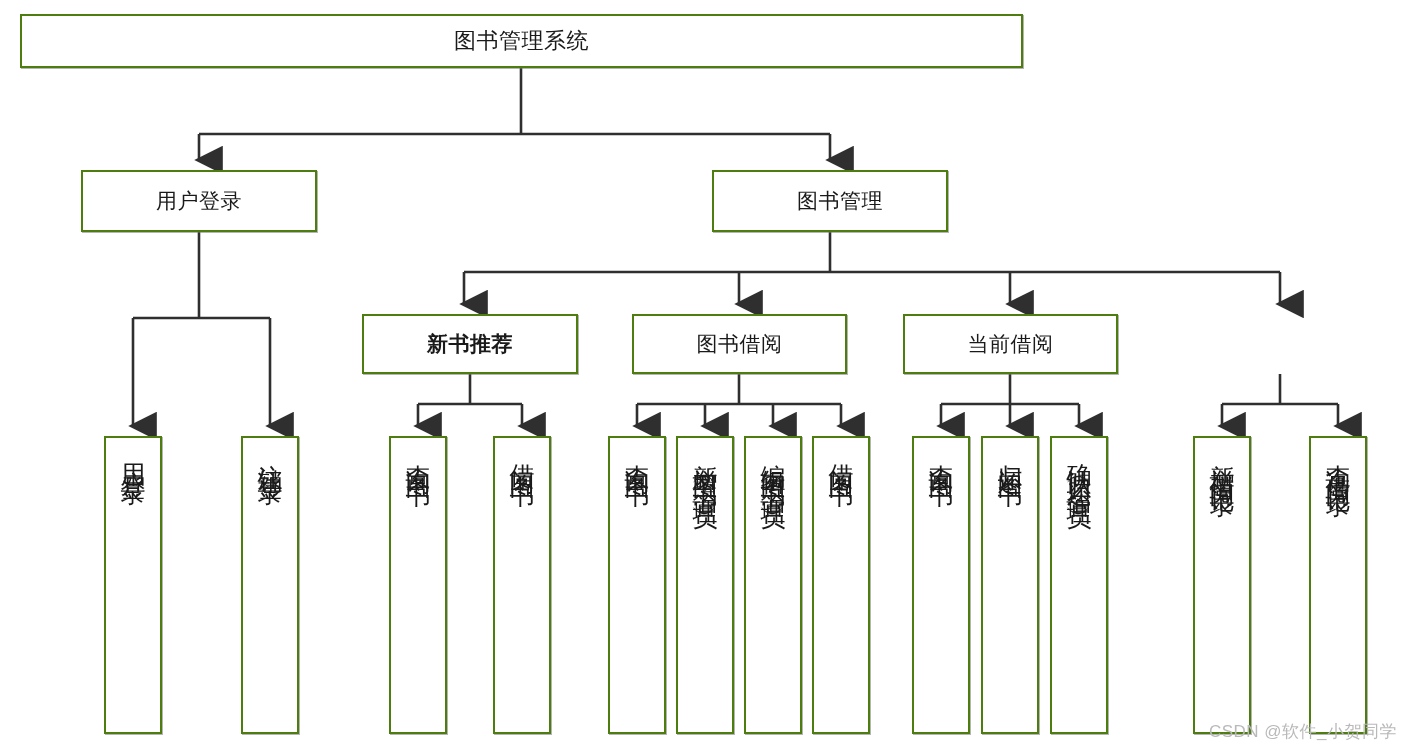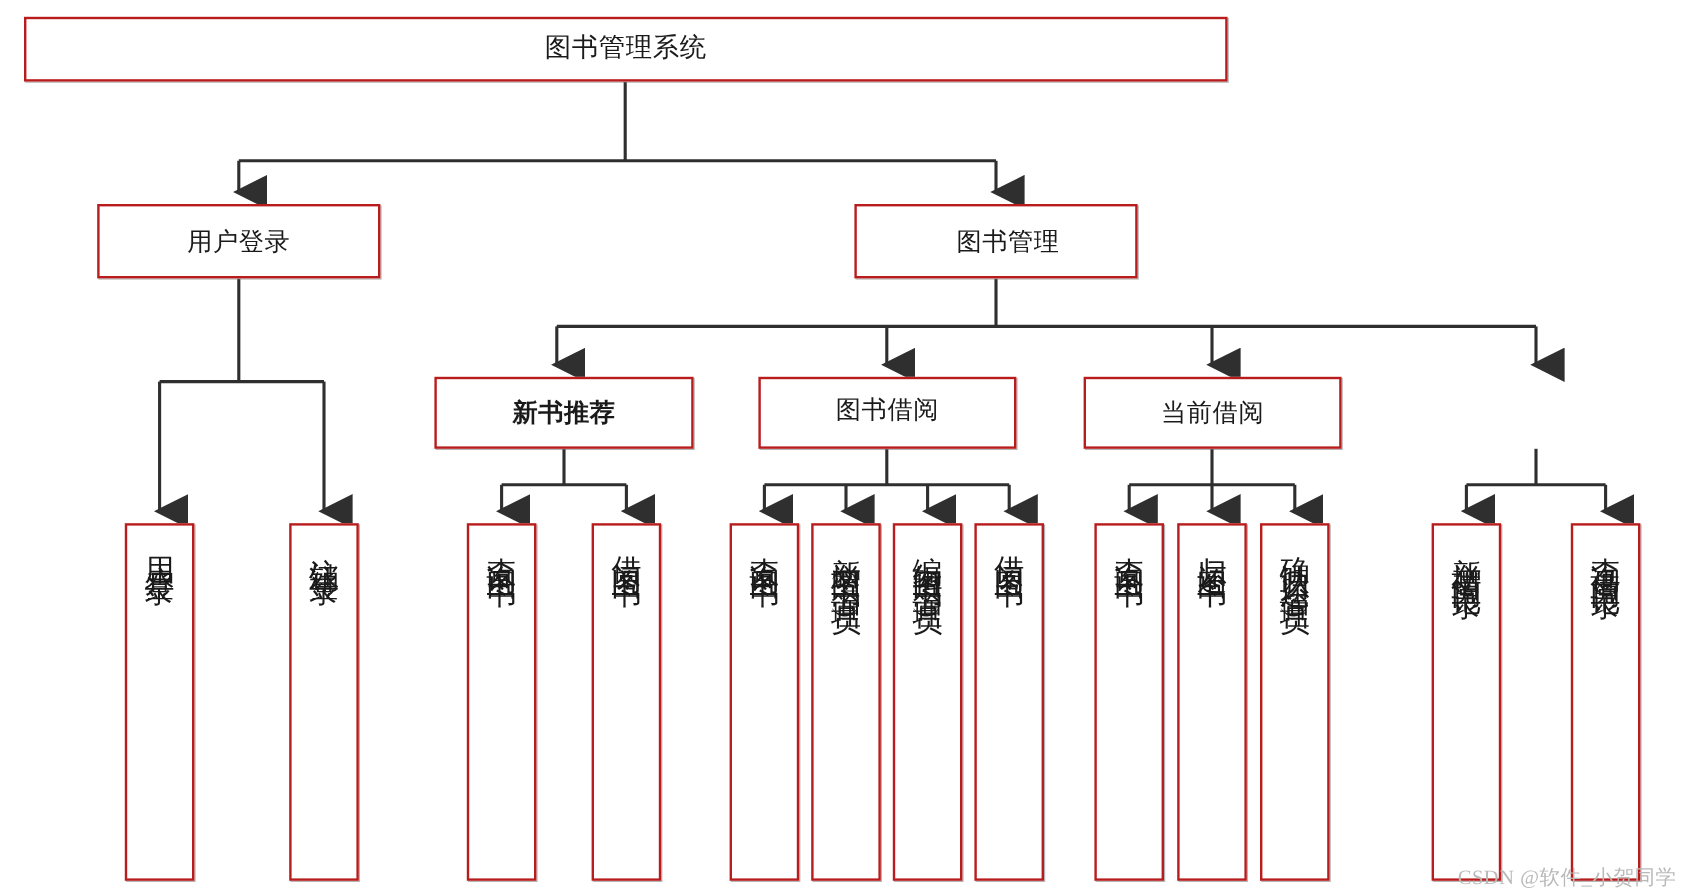--- a/index.html
+++ b/index.html
@@ -23,21 +23,21 @@
     left: 0;
     top: 0;
     width: 1405px;
     height: 747px;
     pointer-events: none;
   }
   .node {
     position: absolute;
     box-sizing: border-box;
     background: #ffffff;
-    border: 2px solid #b91c1c;
+    border: 2px solid #4d7c0f;
     box-shadow: 1px 1px 0 0 rgba(120,120,120,0.55);
     display: flex;
     align-items: center;
     justify-content: center;
     color: #1a1a1a;
     line-height: 1.16;
   }
   .node-h {
     font-size: 21px;
     letter-spacing: 0.5px;
@@ -60,21 +60,21 @@
     display: block;
   }
   .watermark {
     position: absolute;
     right: 8px;
     bottom: 4px;
     font-size: 17px;
     color: #b9b9b9;
     letter-spacing: 0.5px;
     white-space: nowrap;
-    font-family: Liberation Serif, serif;
+    font-family: Liberation Sans, sans-serif;
   }
 </style>
 </head>
 <body>
 
 <div id="canvas">
 
   <svg id="wires" viewBox="0 0 1405 747" xmlns="http://www.w3.org/2000/svg">
     <defs>
       <marker id="arrow" viewBox="0 0 12 12" refX="6" refY="10" markerWidth="11" markerHeight="11" orient="auto">
@@ -133,21 +133,21 @@
   <div class="node node-h" style="left:81px; top:170px; width:236px; height:62px;">
     <span>用户登录</span>
   </div>
   <div class="node node-h" style="left:712px; top:170px; width:236px; height:62px;padding-left:20px;">
     <span>图书管理</span>
   </div>
 
   <div class="node node-h" style="left:362px; top:314px; width:216px; height:60px;font-weight:bold;">
     <span>新书推荐</span>
   </div>
-  <div class="node node-h" style="left:632px; top:314px; width:215px; height:60px;font-family:Liberation Mono, monospace;">
+  <div class="node node-h" style="left:632px; top:314px; width:215px; height:60px;">
     <span>图书借阅</span>
   </div>
   <div class="node node-h" style="left:903px; top:314px; width:215px; height:60px;">
     <span>当前借阅</span>
   </div>
 
   <div class="node node-leaf" style="left:104px; top:436px; width:58px; height:298px;">
     <span class="vtext">用户登录</span>
   </div>
   <div class="node node-leaf" style="left:241px; top:436px; width:58px; height:298px;">

